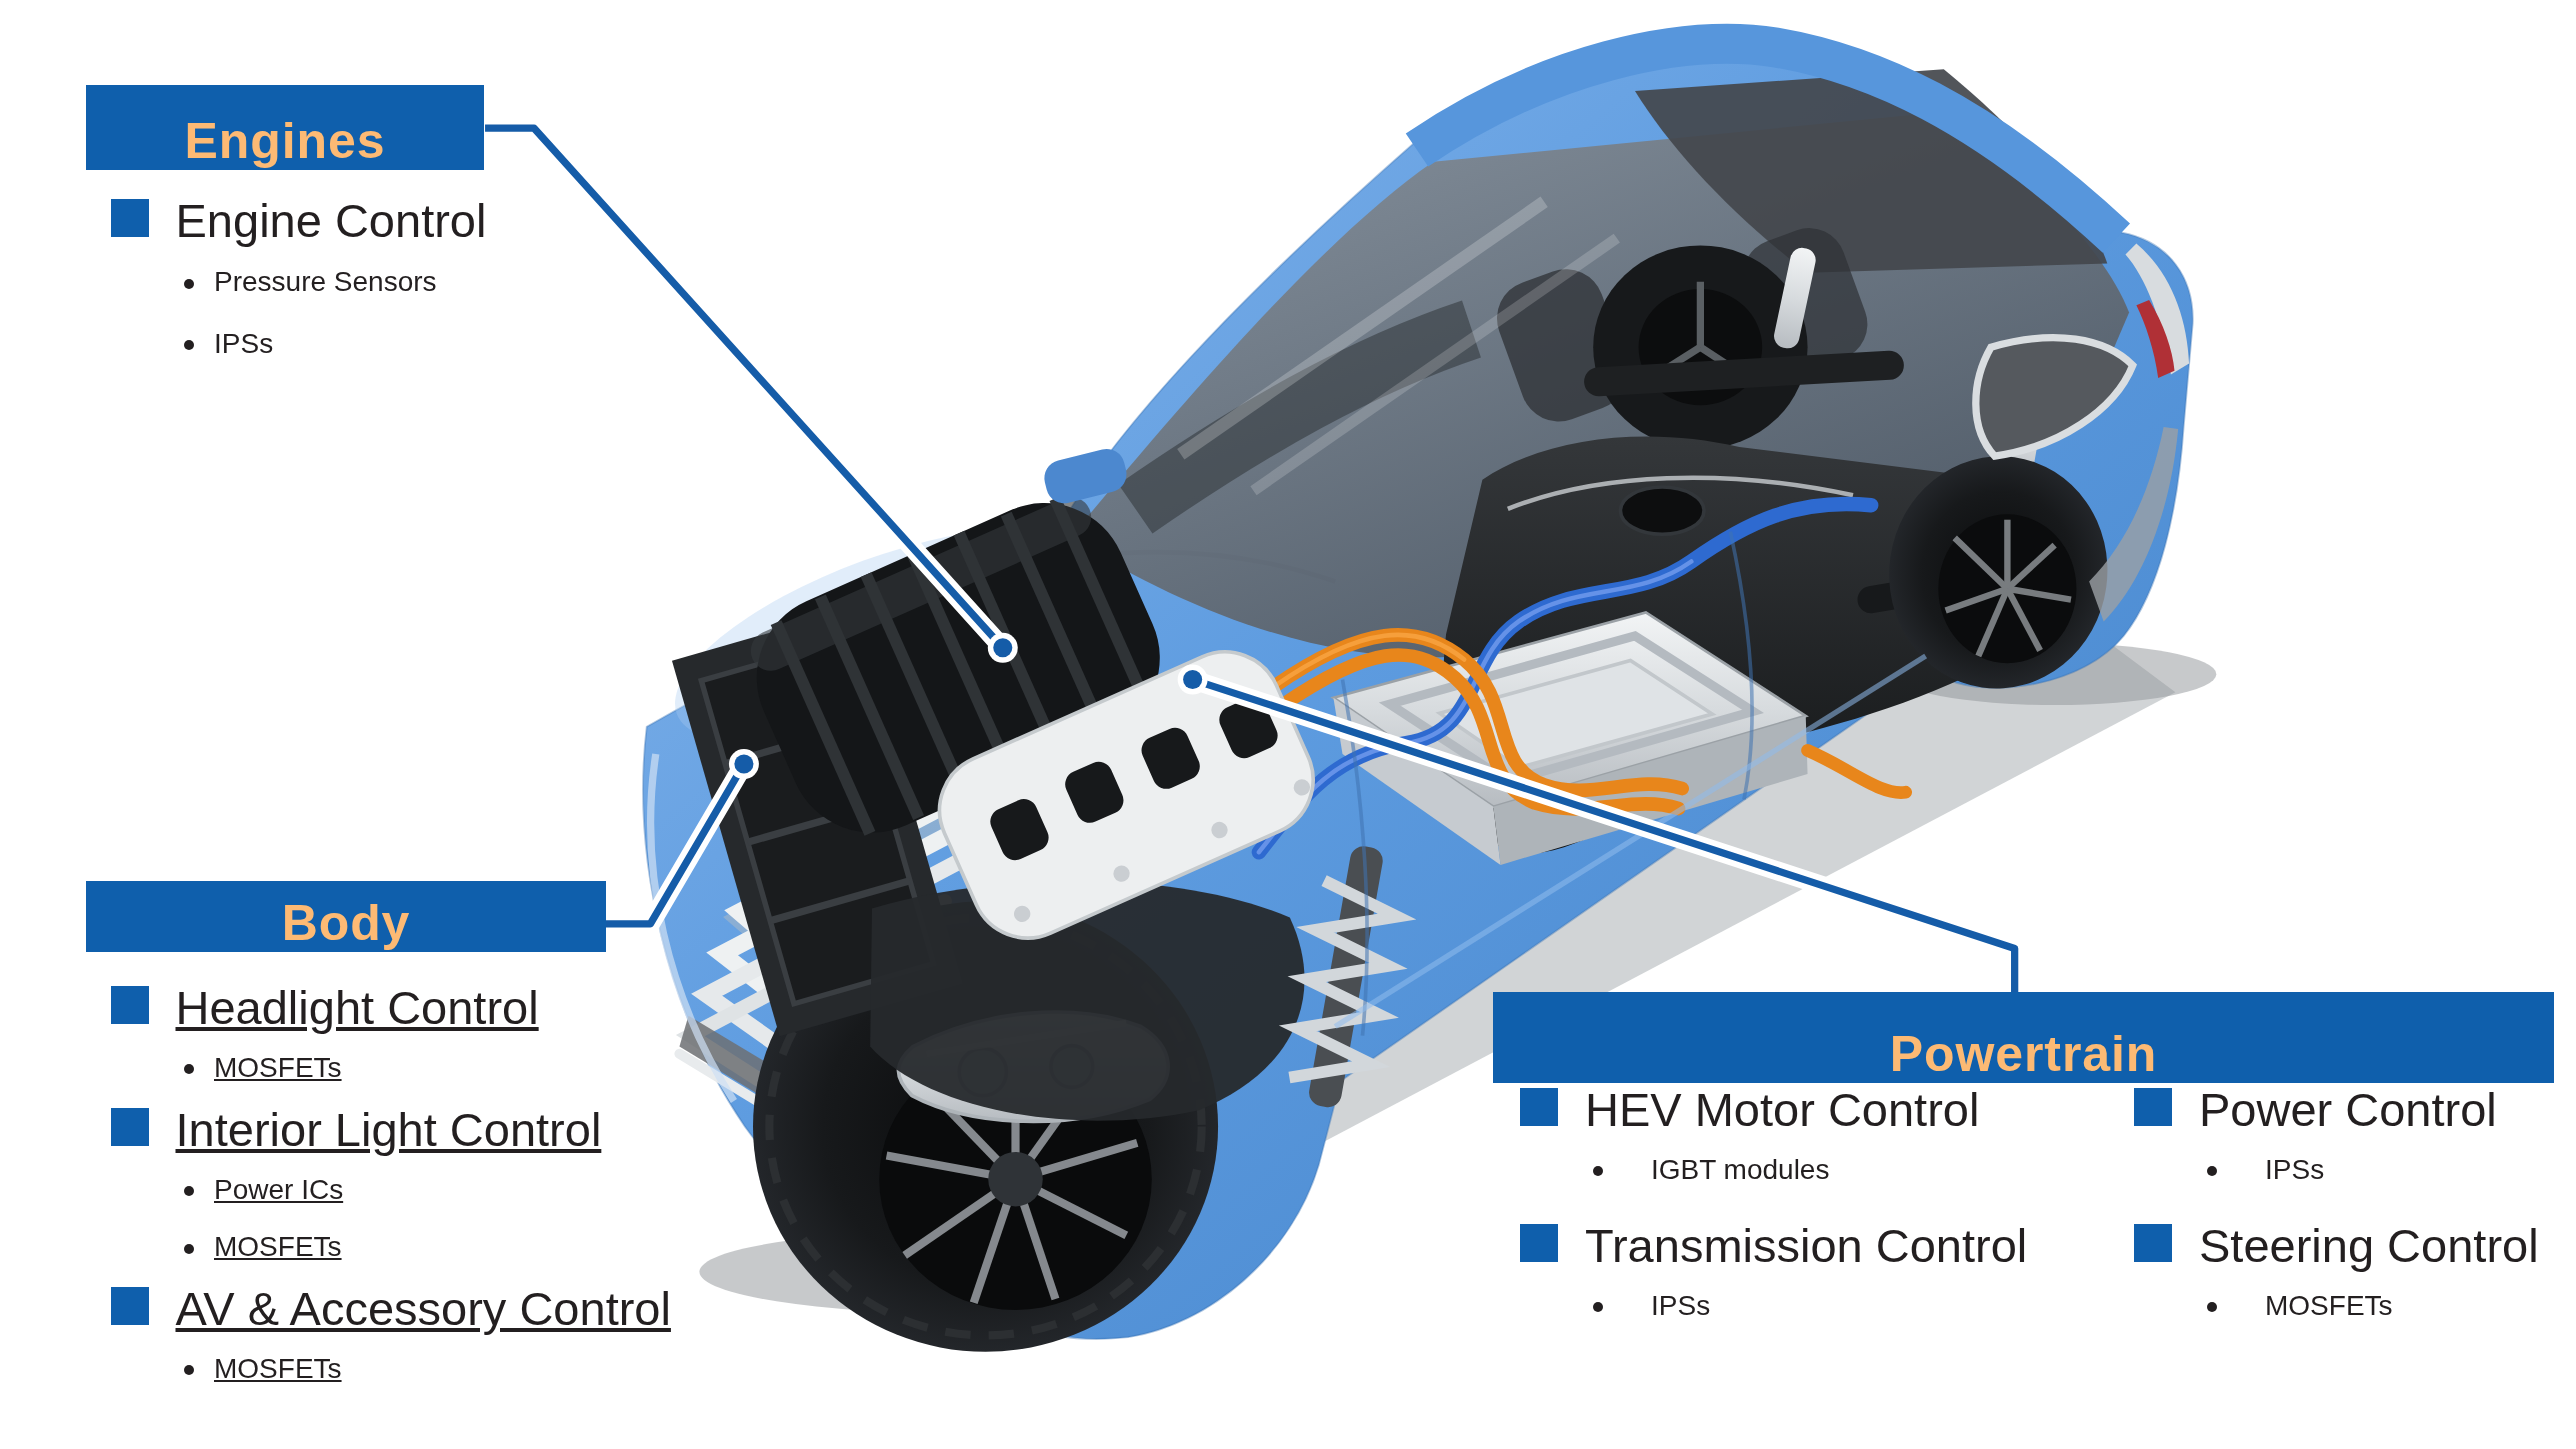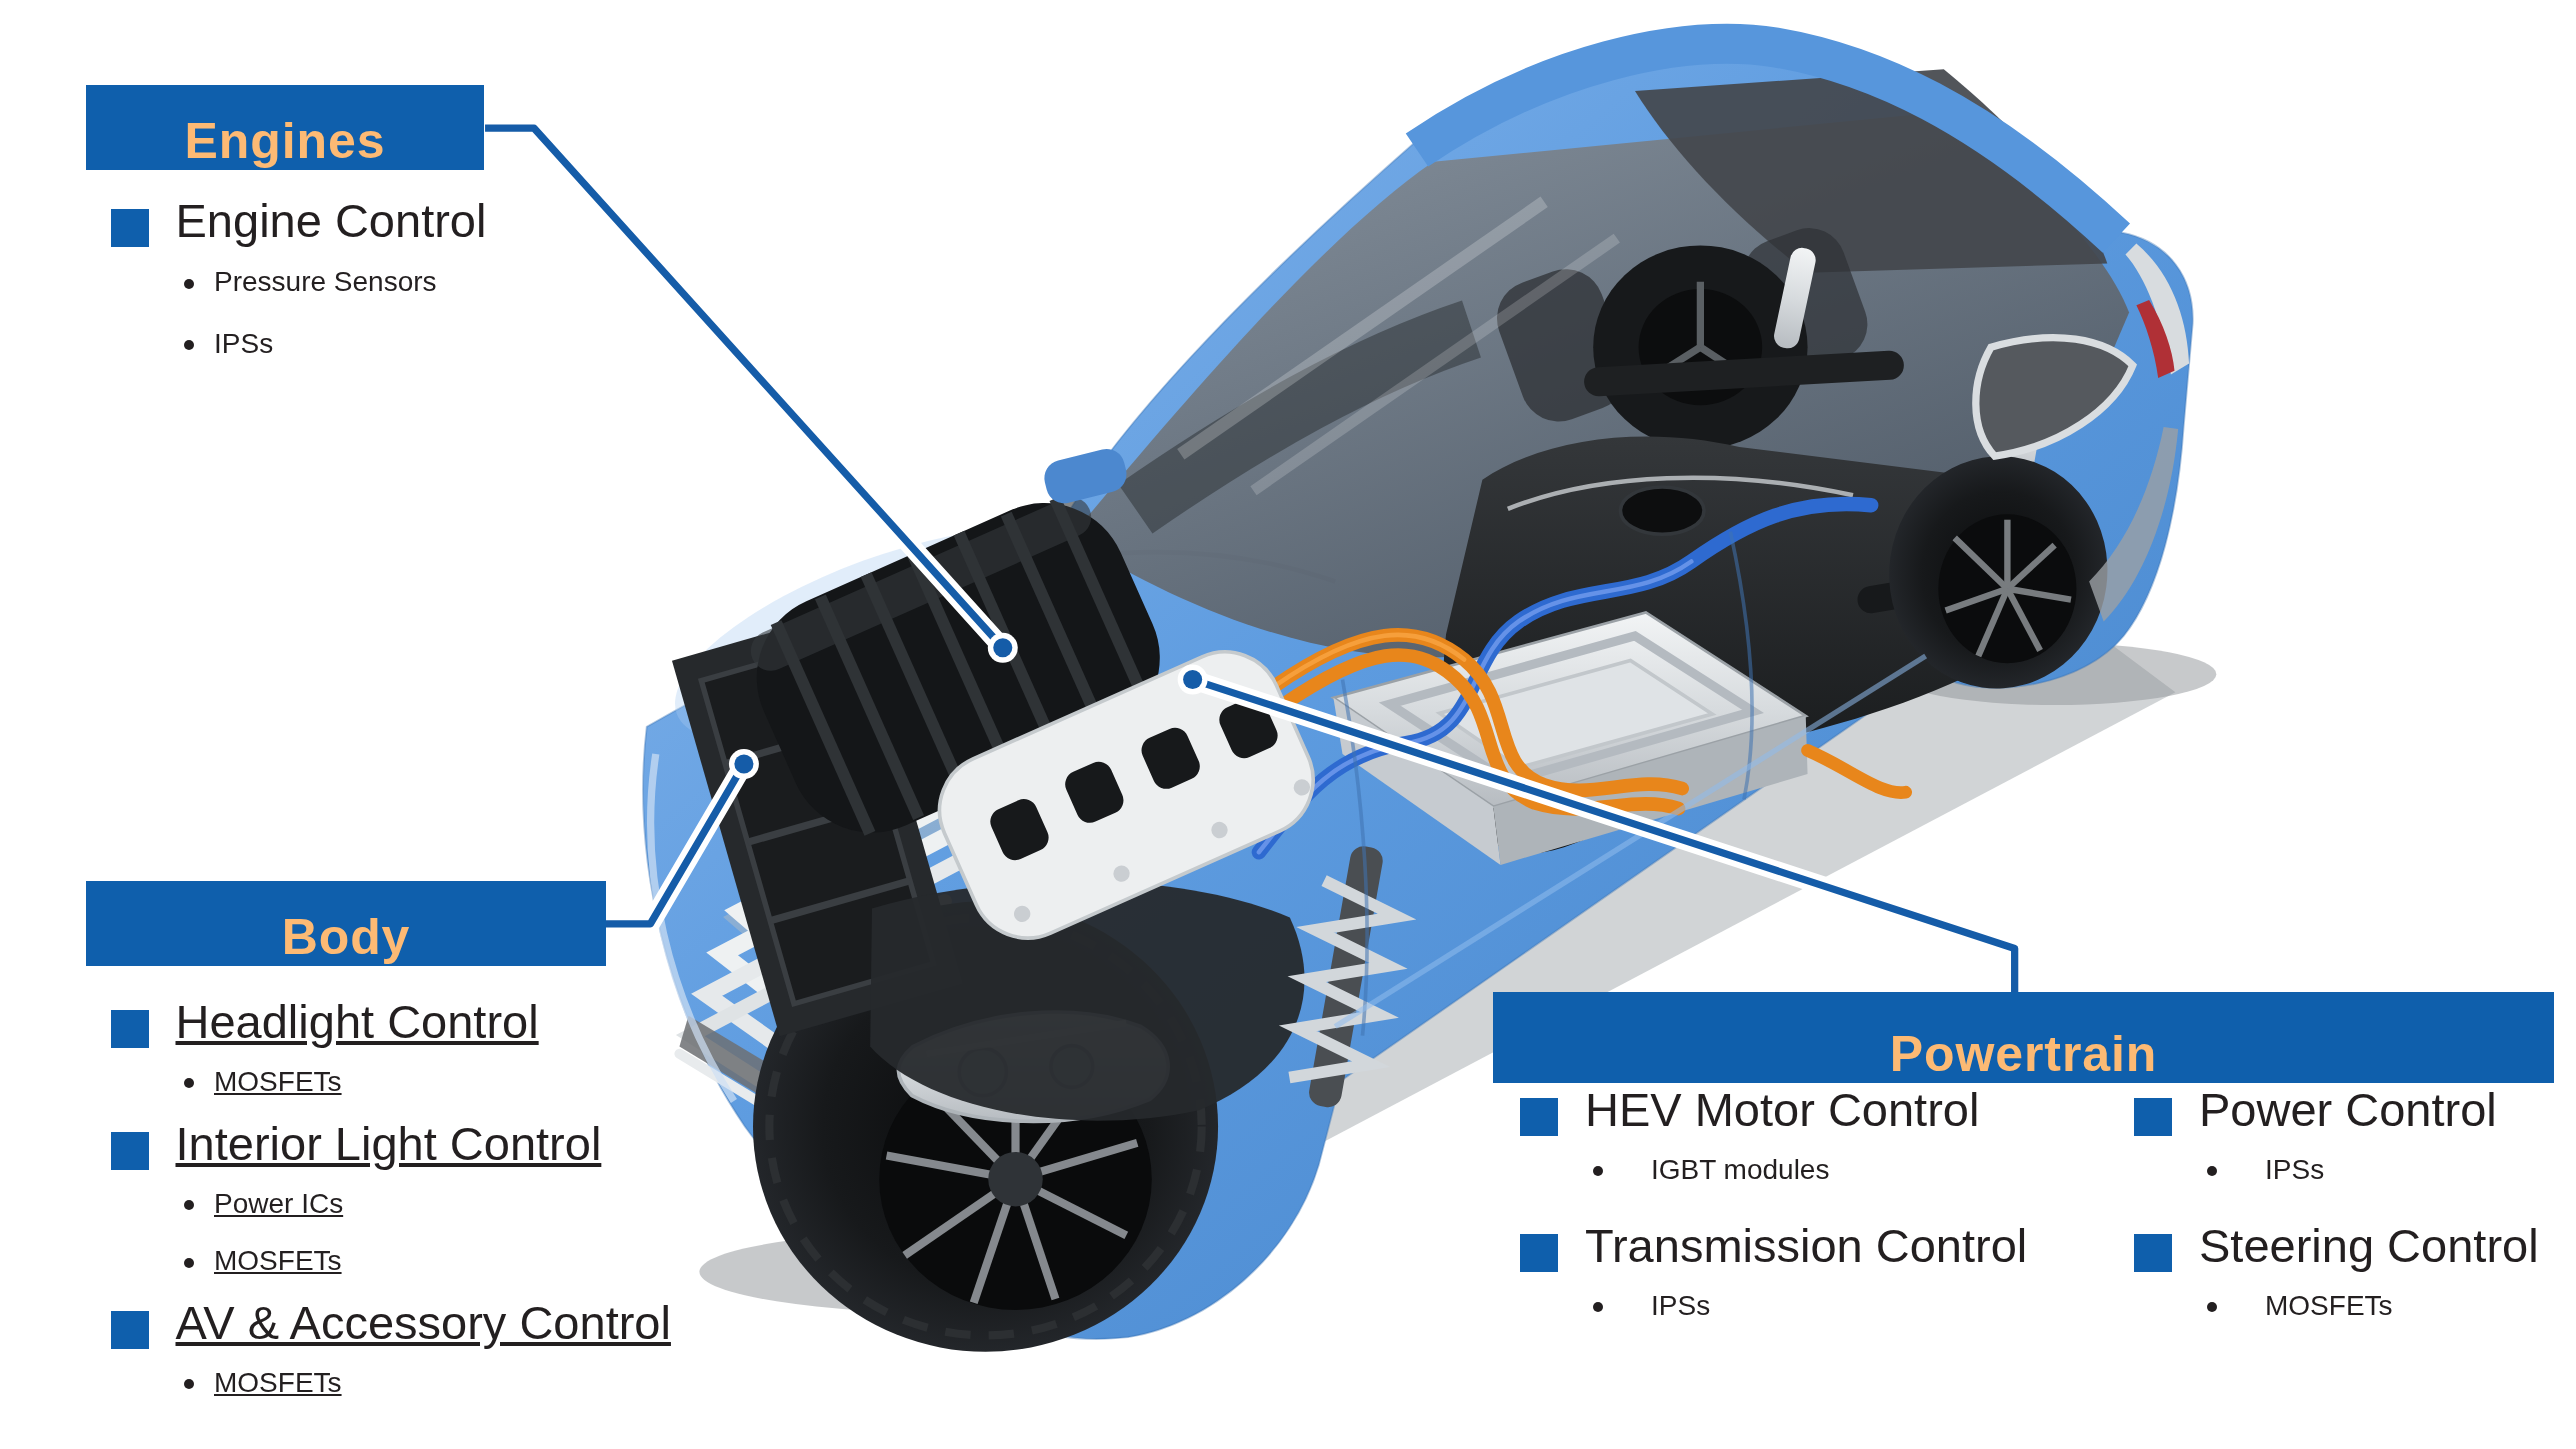--- a/index.html
+++ b/index.html
@@ -10,23 +10,23 @@
     color:var(--text-dark,#231F20);
   }
   #scene{position:absolute;left:0;top:0;width:2576px;height:1450px;}
   .section{position:absolute;z-index:5;}
   .banner{
     background:var(--banner-blue,#0F5FAC);color:#fdba74;font-weight:bold;
     display:flex;align-items:flex-end;justify-content:center;
     font-size:50px;letter-spacing:0.9px;
   }
   #engines-section .banner{width:398px;height:85px;margin-bottom:23.6px;}
-  #body-section .banner{width:520px;height:85px;margin-bottom:29px;}
+  #body-section .banner{width:520px;height:71px;margin-bottom:29px;}
   #powertrain-section .banner{width:1061px;height:91px;}
-  .item{display:flex;align-items:flex-end;font-size:47px;line-height:53px;padding-left:24.5px;}
+  .item{display:flex;align-items:flex-start;font-size:47px;line-height:53px;padding-left:24.5px;}
   .sq{width:38px;height:38px;background:var(--banner-blue,#0F5FAC);flex:none;margin-right:27px;margin-top:5.4px;}
   .item-label{white-space:nowrap;}
   .sub{display:flex;align-items:center;font-size:28px;line-height:45px;padding-left:98px;}
   .dot{width:10px;height:10px;border-radius:50%;background:var(--text-dark,#231F20);flex:none;margin-right:20px;margin-top:3.6px;}
   
   #engines-section .item{margin-bottom:12.7px;}
   #engines-section .sub{margin-bottom:16.3px;}
   #body-section .item{margin-bottom:11px;}
   #body-section .sub{margin-bottom:12.7px;}
   #body-section .group{margin-bottom:12.7px;text-decoration:underline;}

